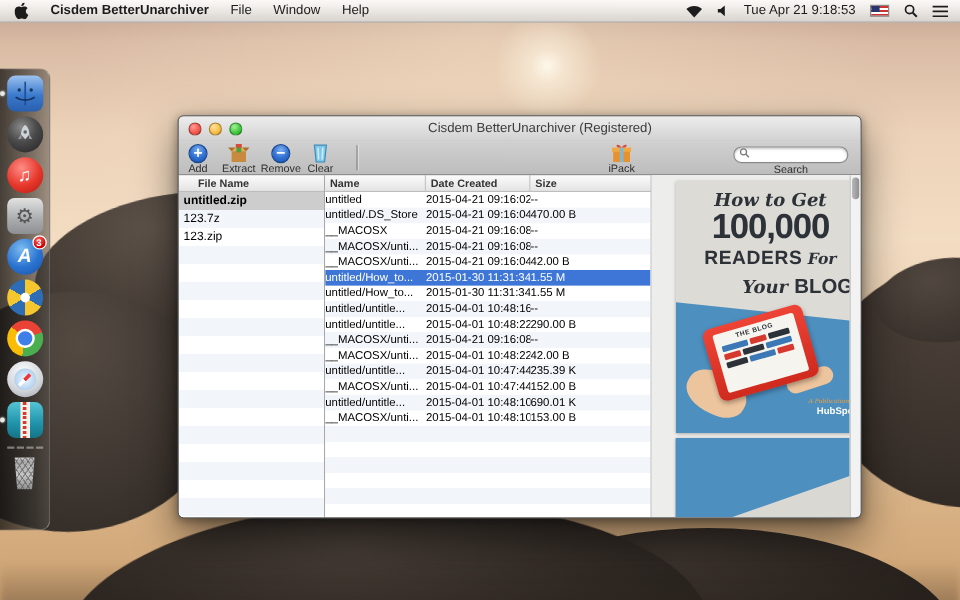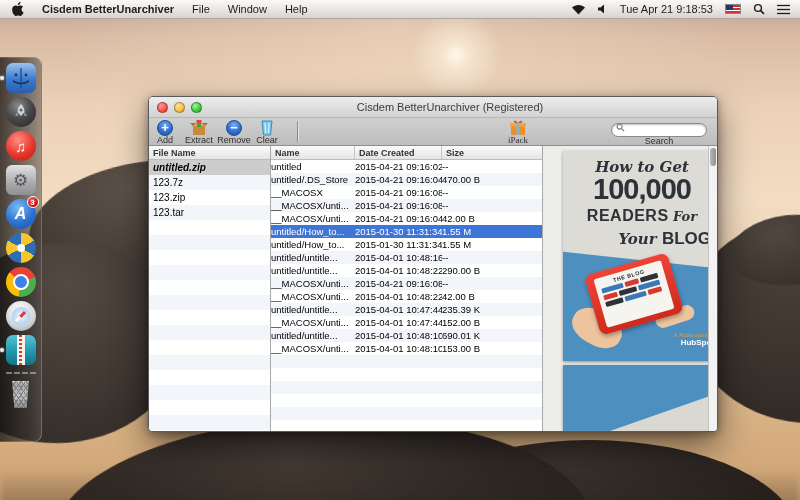--- a/index.html
+++ b/index.html
@@ -121,25 +121,25 @@
     background:#fff; font-size:9px; padding:0 4px 0 15px; outline:none;
     box-shadow:inset 0 1px 2px rgba(0,0,0,.25); }
   .mag { position:absolute; left:7px; top:4px; }
 
   #content { flex:1; display:flex; min-height:0; background:#fff; }
 
   
   #filelist { width:122px; flex:0 0 auto; border-right:1px solid #a8a8a8; display:flex; flex-direction:column; }
   .col-head { height:14px; flex:0 0 auto; background:linear-gradient(180deg,#fbfbfb,#e4e4e4);
     border-bottom:1px solid #bdbdbd; font-size:9px; font-weight:bold; color:#333;
-    display:flex; align-items:center; padding-left:4px; }
+    display:flex; align-items:center; padding-left:16px; }
   #filelist-body { flex:1; background:repeating-linear-gradient(180deg,#fff 0 15px,#f2f5fa 15px 30px); }
   .fl-row { height:15px; font-size:10px; color:#000; display:flex; align-items:center; padding-left:4px; }
   .fl-row.alt { background:#f2f5fa; }
-  .fl-row.selected { background:#cdcdcd; font-weight:bold;font-style:italic; }
+  .fl-row.selected { background:#cdcdcd; font-weight:bold; }
 
   
   #entries { flex:1; display:flex; flex-direction:column; border-right:1px solid #a8a8a8; min-width:0; }
   #entries .heads { display:flex; height:14px; flex:0 0 auto;
     background:linear-gradient(180deg,#fbfbfb,#e4e4e4); border-bottom:1px solid #bdbdbd; }
   #entries .heads .h { font-size:9px; font-weight:bold; color:#333; display:flex; align-items:center;
     padding-left:4px; border-right:1px solid #c6c6c6; }
   .h-name { width:84px; } .h-date { width:87px; } .h-size { flex:1; border-right:none !important; }
   #entries-body { flex:1; background:repeating-linear-gradient(180deg,#fff 0 13px,#f2f5fa 13px 26px); overflow:hidden; }
   .en-row { height:13px; display:flex; font-size:9.5px; color:#000; align-items:center; }
@@ -341,21 +341,21 @@
         <div class="tb-ico">
           <svg width="14" height="16" viewBox="0 0 14 16">
               <path d="M2 1h10l-1.5 14h-7z" fill="#7ec7e8" stroke="#3f8cba" stroke-width="1"></path>
               <line x1="5" y1="3" x2="5.5" y2="13" stroke="#cdeaf8" stroke-width="1.4"></line>
               <line x1="9" y1="3" x2="8.5" y2="13" stroke="#cdeaf8" stroke-width="1.4"></line>
             </svg>
         </div>
         <div class="tb-label">Clear</div>
       </div>
       <div class="tb-sep"></div>
-      <div class="tb-btn" style="left:346px;font-family:Liberation Serif, serif;">
+      <div class="tb-btn" style="left:346px;">
         <div class="tb-ico">
           <svg width="16" height="17" viewBox="0 0 16 17">
               <rect x="1" y="6" width="14" height="10" fill="#e8912d"></rect>
               <rect x="0" y="4" width="16" height="3.5" fill="#f2a83f"></rect>
               <rect x="6.5" y="4" width="3" height="12" fill="#7fb7d8"></rect>
               <path d="M8 4 C5 0 2 2 5 4z M8 4 C11 0 14 2 11 4z" fill="#d84b3a"></path>
             </svg>
         </div>
         <div class="tb-label">iPack</div>
       </div>
@@ -370,21 +370,20 @@
     </div>
 
     <div id="content">
 
       <div id="filelist">
         <div class="col-head">File Name</div>
         <div id="filelist-body">
             <div class="fl-row selected">untitled.zip</div>
             <div class="fl-row alt">123.7z</div>
             <div class="fl-row">123.zip</div>
-            <div class="fl-row alt">123.tar</div>
           </div>
       </div>
 
       <div id="entries">
         <div class="heads">
           <div class="h h-name">Name</div>
           <div class="h h-date">Date Created</div>
           <div class="h h-size">Size</div>
         </div>
         <div id="entries-body">

